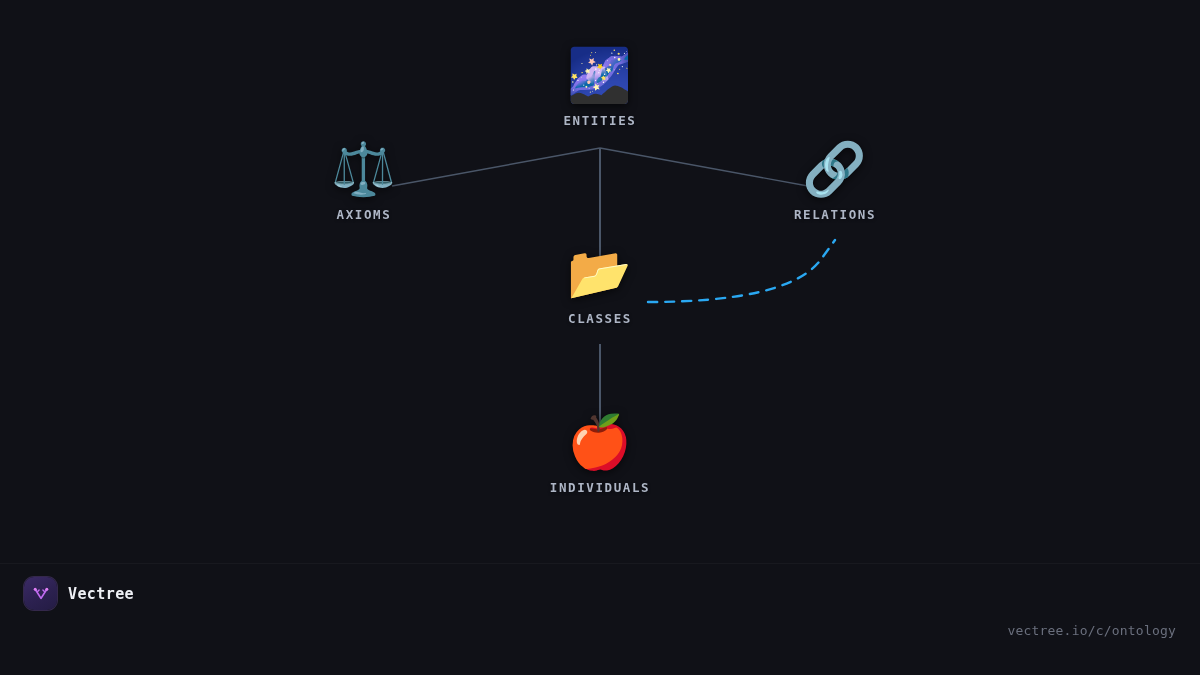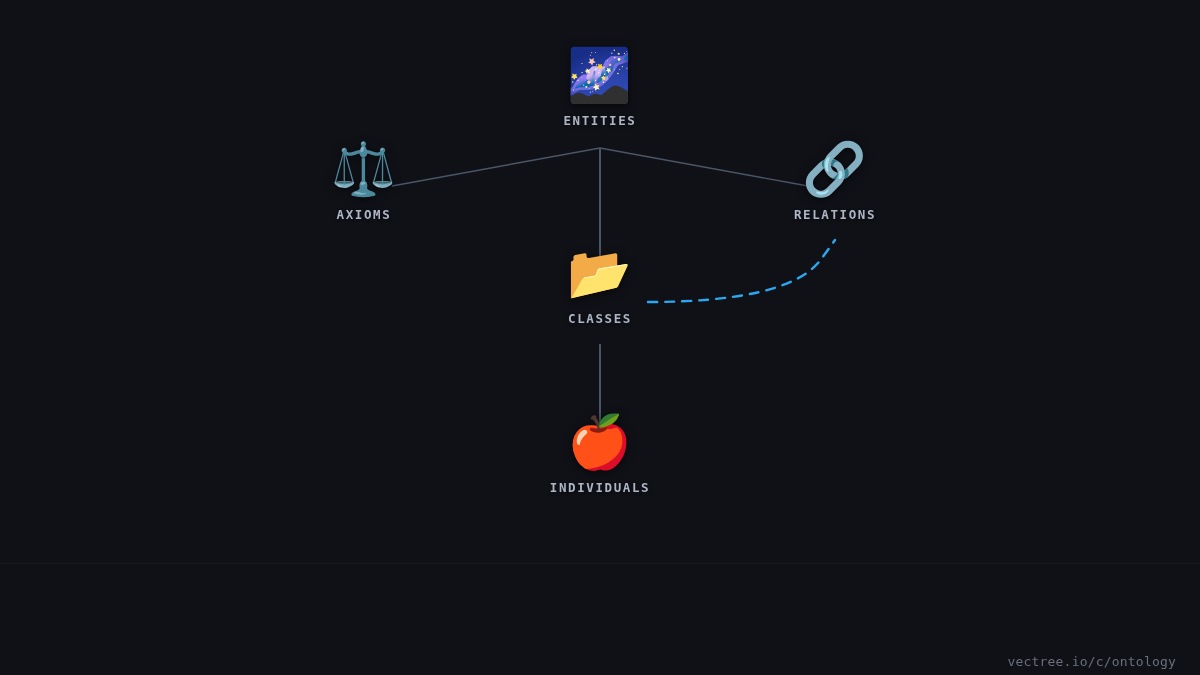--- a/index.html
+++ b/index.html
@@ -42,21 +42,21 @@
   .brand-name {
     font-family:"DejaVu Sans Mono", monospace;
     font-size:15px; font-weight:700; color:#eef0f5; letter-spacing:.4px;
   }
   .page-title {
     position:absolute; left:24px; top:609px;
     font-family:"DejaVu Sans Mono", monospace;
     font-size:34px; font-weight:700; color:#ffffff; letter-spacing:-0.5px;
   }
   .site-url {
-    position:absolute; right:24px; top:654px;
+    position:absolute; right:24px; top:623px;
     font-family:"DejaVu Sans Mono", monospace;
     font-size:13px; color:#6a6f7d; letter-spacing:.2px;
   }
 </style>
 </head>
 <body>
 
 <div id="stage">
 
   <svg class="edges" viewBox="0 0 1200 675">
@@ -87,16 +87,28 @@
     <span class="nlabel">CLASSES</span>
   </div>
 
   <div class="node" style="left:600px; top:455px;">
     <span class="glyph">🍎</span>
     <span class="nlabel">INDIVIDUALS</span>
   </div>
 
   <div class="footer-divider"></div>
 
+  <div class="brand">
+    <span class="brand-mark">
+      <svg width="20" height="20" viewBox="0 0 20 20" aria-hidden="true">
+        <path d="M4.2 5.2 L10 14.4 L15.8 5.2" fill="none" stroke="#c06bf0" stroke-width="1.7" stroke-linecap="round" stroke-linejoin="round"></path>
+        <circle cx="4.2" cy="5.2" r="1.5" fill="#e07ff5"></circle>
+        <circle cx="15.8" cy="5.2" r="1.5" fill="#e07ff5"></circle>
+        <path d="M6.6 7.6 L8.1 6.0" stroke="#c06bf0" stroke-width="1.4" stroke-linecap="round"></path>
+        <path d="M13.4 7.6 L11.9 6.0" stroke="#c06bf0" stroke-width="1.4" stroke-linecap="round"></path>
+      </svg>
+    </span>
+    <span class="brand-name">Vectree</span>
+  </div>
 
   <div class="site-url">vectree.io/c/ontology</div>
 
 </div>
 
 </body></html>

